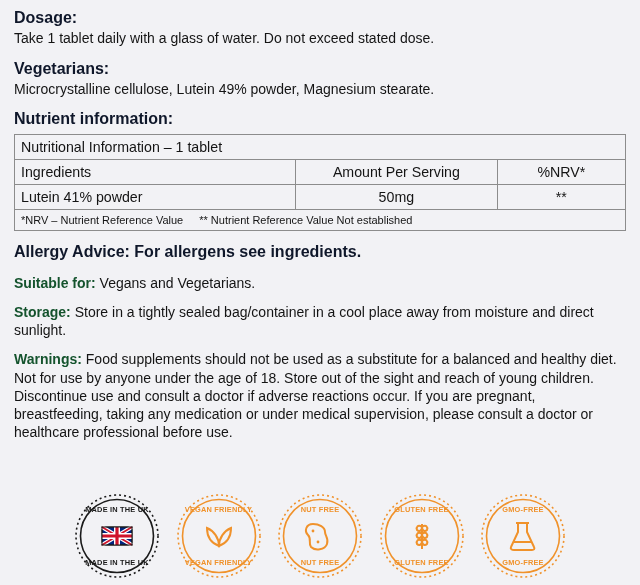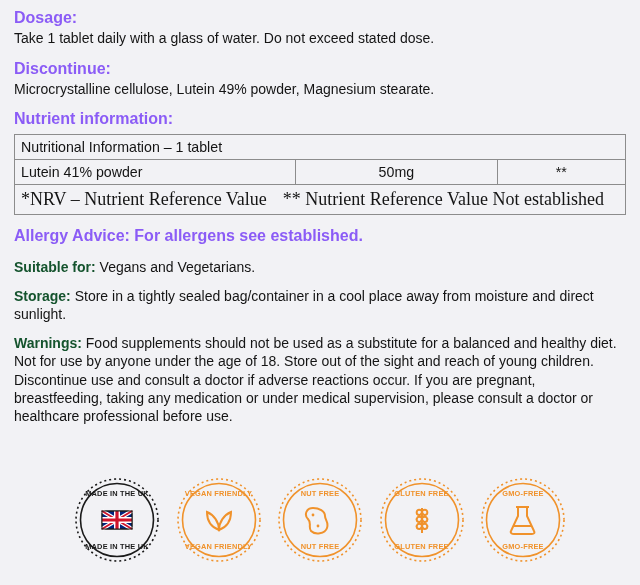--- a/index.html
+++ b/index.html
@@ -22,21 +22,21 @@
     padding: 8px 14px 0 14px;
   }
   .block {
     margin: 0 0 11px 0;
     font-size: 15.5px;
     line-height: 1.28;
   }
   .heading-line {
     font-size: 16px;
     font-weight: bold;
-    color: #8b5cf6;
+    color: #0f172a;
     margin: 0 0 1px 0;
   }
   .body-text {
     font-size: 14px;
     line-height: 1.3;
     color: #141414;
   }
   .inline-head {
     font-weight: bold;
     color: #14532d;
@@ -54,29 +54,29 @@
   table.nutri td {
     border: 1px solid #8c8c8c;
     padding: 3px 6px;
     color: #141414;
     vertical-align: middle;
   }
   table.nutri td.c { text-align: center; }
   .col-ing { width: 46%; }
   .col-amt { width: 33%; }
   .col-nrv { width: 21%; }
-  .fn-cell { font-size: 18px; font-family: Liberation Serif, serif; }
+  .fn-cell { font-size: 11px; }
   .fn-gap { display: inline-block; width: 16px; }
 
   
   .badges {
     position: absolute;
     left: 14px;
     right: 14px;
-    bottom: 20px;
+    bottom: 4px;
     height: 104px;
     display: flex;
     justify-content: space-between;
     align-items: flex-end;
     padding: 0 58px;
     box-sizing: border-box;
   }
   .badge {
     position: relative;
     width: 90px;
@@ -101,45 +101,50 @@
 <body>
 
 <div class="page">
 
   <div class="block">
     <div class="heading-line">Dosage:</div>
     <div class="body-text">Take 1 tablet daily with a glass of water. Do not exceed stated dose.</div>
   </div>
 
   <div class="block">
-    <div class="heading-line">Discontinue:</div>
+    <div class="heading-line">Vegetarians:</div>
     <div class="body-text">Microcrystalline cellulose, Lutein 49% powder, Magnesium stearate.</div>
   </div>
 
   <div class="block nutrient-block">
     <div class="heading-line">Nutrient information:</div>
     <table class="nutri">
       <tbody>
           <tr>
         <td colspan="3">Nutritional Information – 1 tablet</td>
       </tr>
       <tr>
+        <td class="col-ing">Ingredients</td>
+        <td class="col-amt c">Amount Per Serving</td>
+        <td class="col-nrv c">%NRV*</td>
+      </tr>
+      <tr>
         <td class="col-ing">Lutein 41% powder</td>
         <td class="col-amt c">50mg</td>
         <td class="col-nrv c">**</td>
       </tr>
       <tr>
         <td colspan="3" class="fn-cell"><span>*NRV – Nutrient Reference Value</span><span class="fn-gap"></span><span>** Nutrient Reference Value Not established</span></td>
       </tr>
     </tbody>
       </table>
   </div>
 
   <div class="block">
-    <div class="heading-line"><span>Allergy Advice:</span> <span>For allergens see established.</span></div>
+    <div class="heading-line"><span>Allergy Advice:</span> <span>For allergens see ingredients.</span></div>
   </div>
 
   <div class="block">
     <div class="body-text"><span class="inline-head">Suitable for:</span> <span>Vegans and Vegetarians.</span></div>
   </div>
 
   <div class="block">
     <div class="body-text"><span class="inline-head">Storage:</span> <span>Store in a tightly sealed bag/container in a cool place away from moisture and direct sunlight.</span></div>
   </div>
 

